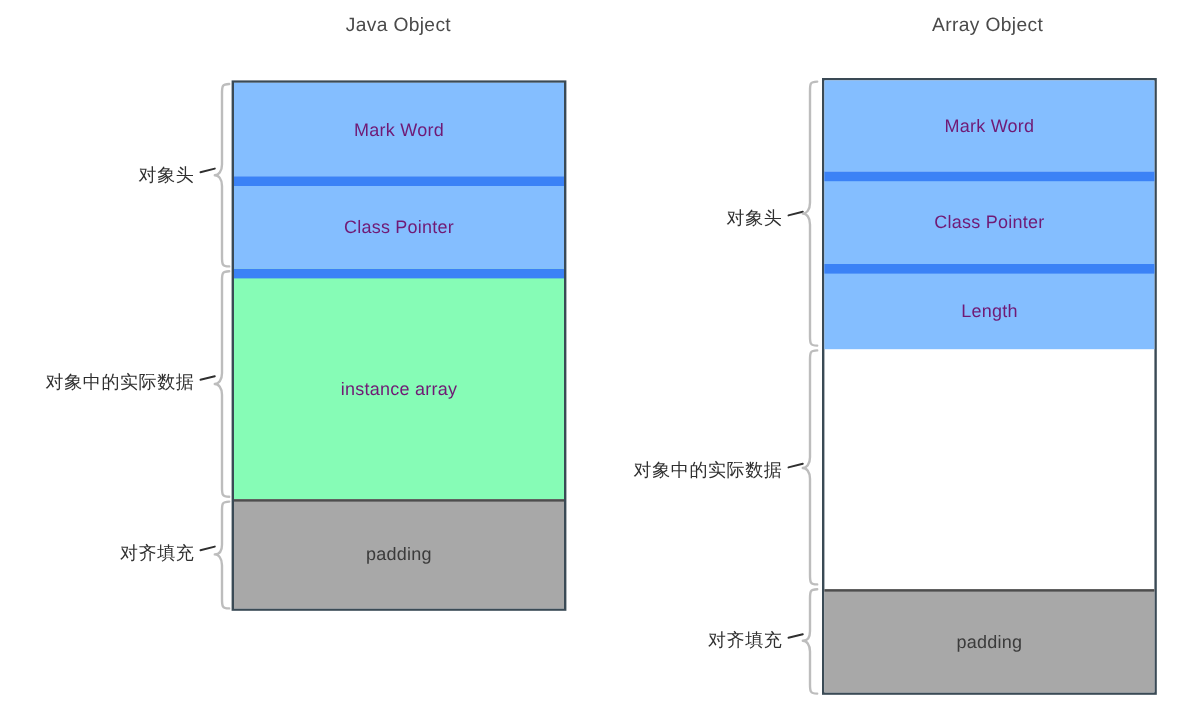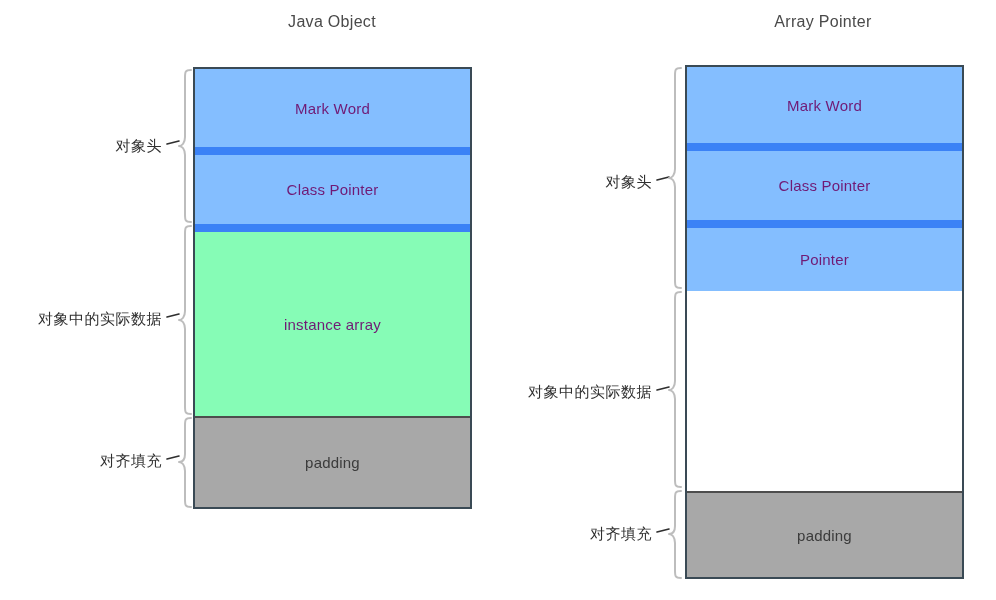--- a/index.html
+++ b/index.html
@@ -138,26 +138,26 @@
     <div class="brace-tick" style="left:166px; top:461px;">
       <svg width="14" height="14" viewBox="0 0 14 14">
           <path d="M1 7 L13 4"></path>
         </svg>
     </div>
     <svg class="brace-svg" style="left:178px; top:417px;" width="14" height="91" viewBox="0 0 14 91">
       <path d="M13 1 C 7 1 7 3 7 9 L7 37 C7 43 4 45 1 45 C4 45 7 48 7 54 L7 82 C7 88 7 90 13 90"></path>
     </svg>
   </div>
 
-  <div class="title" id="title-array">Array Pointer</div>
+  <div class="title" id="title-array">Array Object</div>
 
   <div class="stack" id="stack-array">
     <div class="seg seg-blue" style="top:0px;height:76px;">Mark Word</div>
     <div class="seg seg-blue div-top" style="top:76px;height:77px;">Class Pointer</div>
-    <div class="seg seg-blue div-top" style="top:153px;height:71px;">Pointer</div>
+    <div class="seg seg-blue div-top" style="top:153px;height:71px;">Length</div>
     <div class="seg seg-gray div-top-dark" style="top:424px;height:86px;">padding</div>
   </div>
 
   <div class="brace-group">
     <div class="brace-label" style="left:490px; top:182px; width:162px;">对象头</div>
     <div class="brace-tick" style="left:656px; top:182px;">
       <svg width="14" height="14" viewBox="0 0 14 14">
           <path d="M1 7 L13 4"></path>
         </svg>
     </div>

